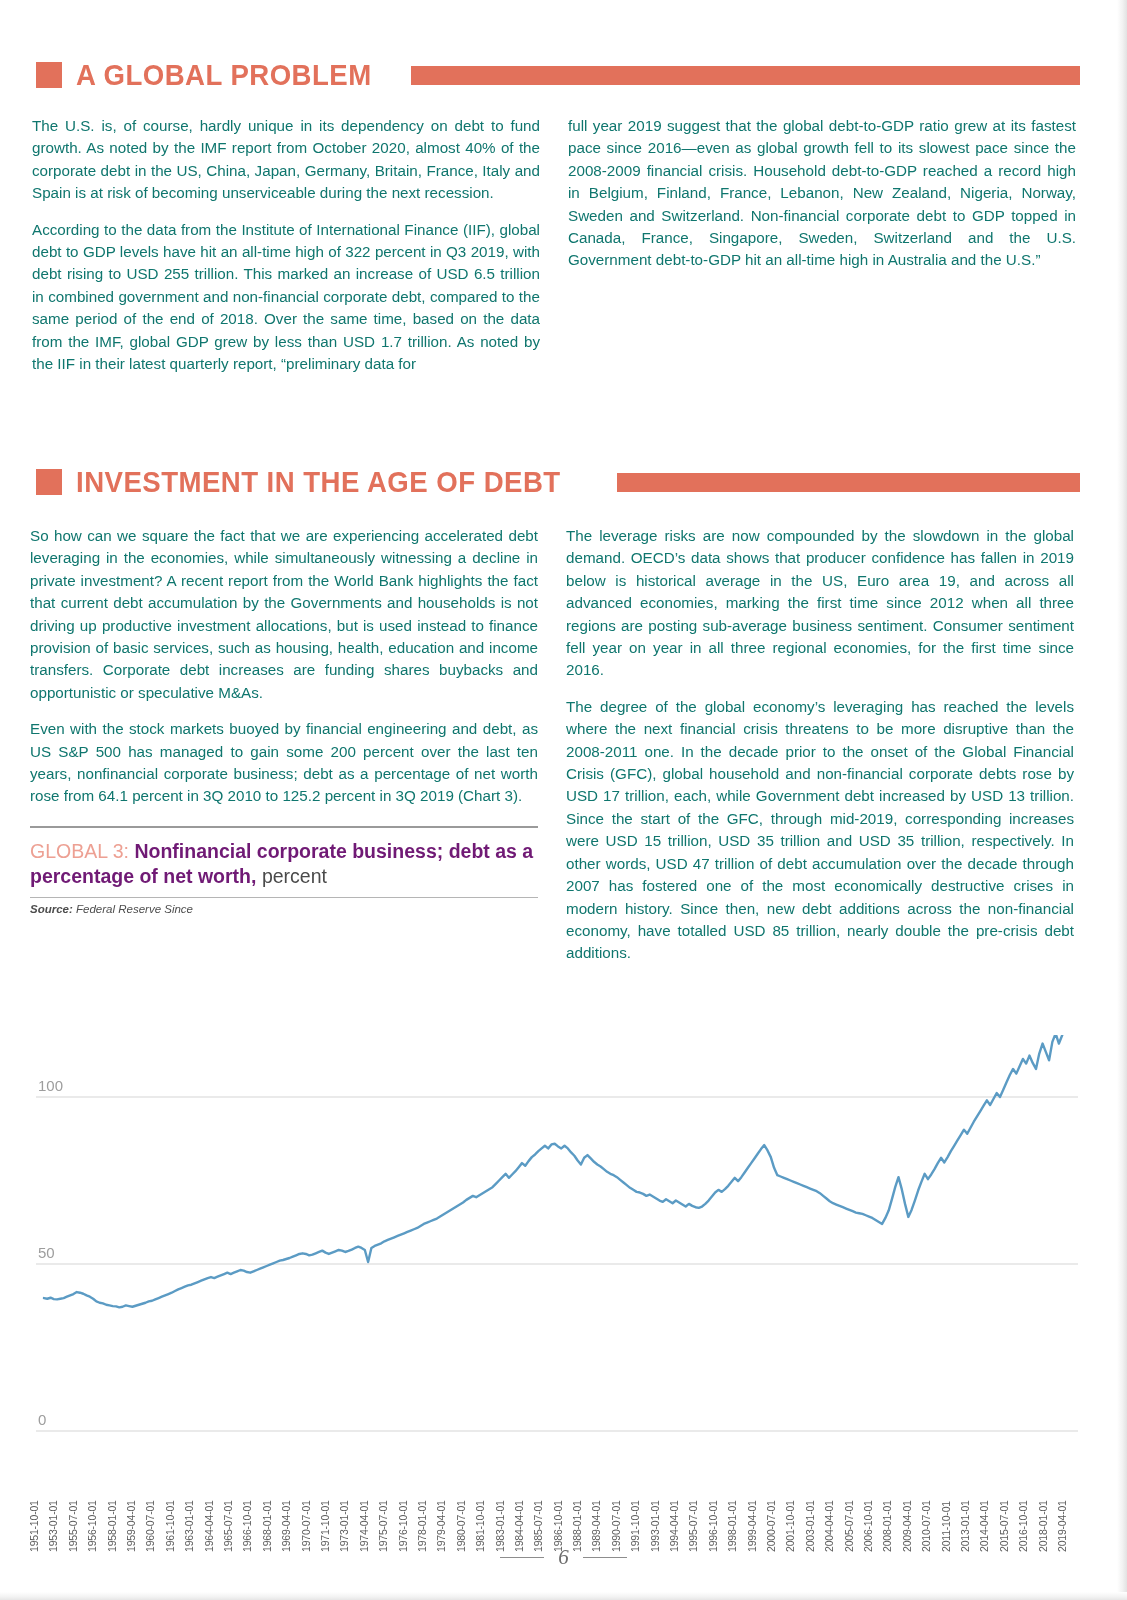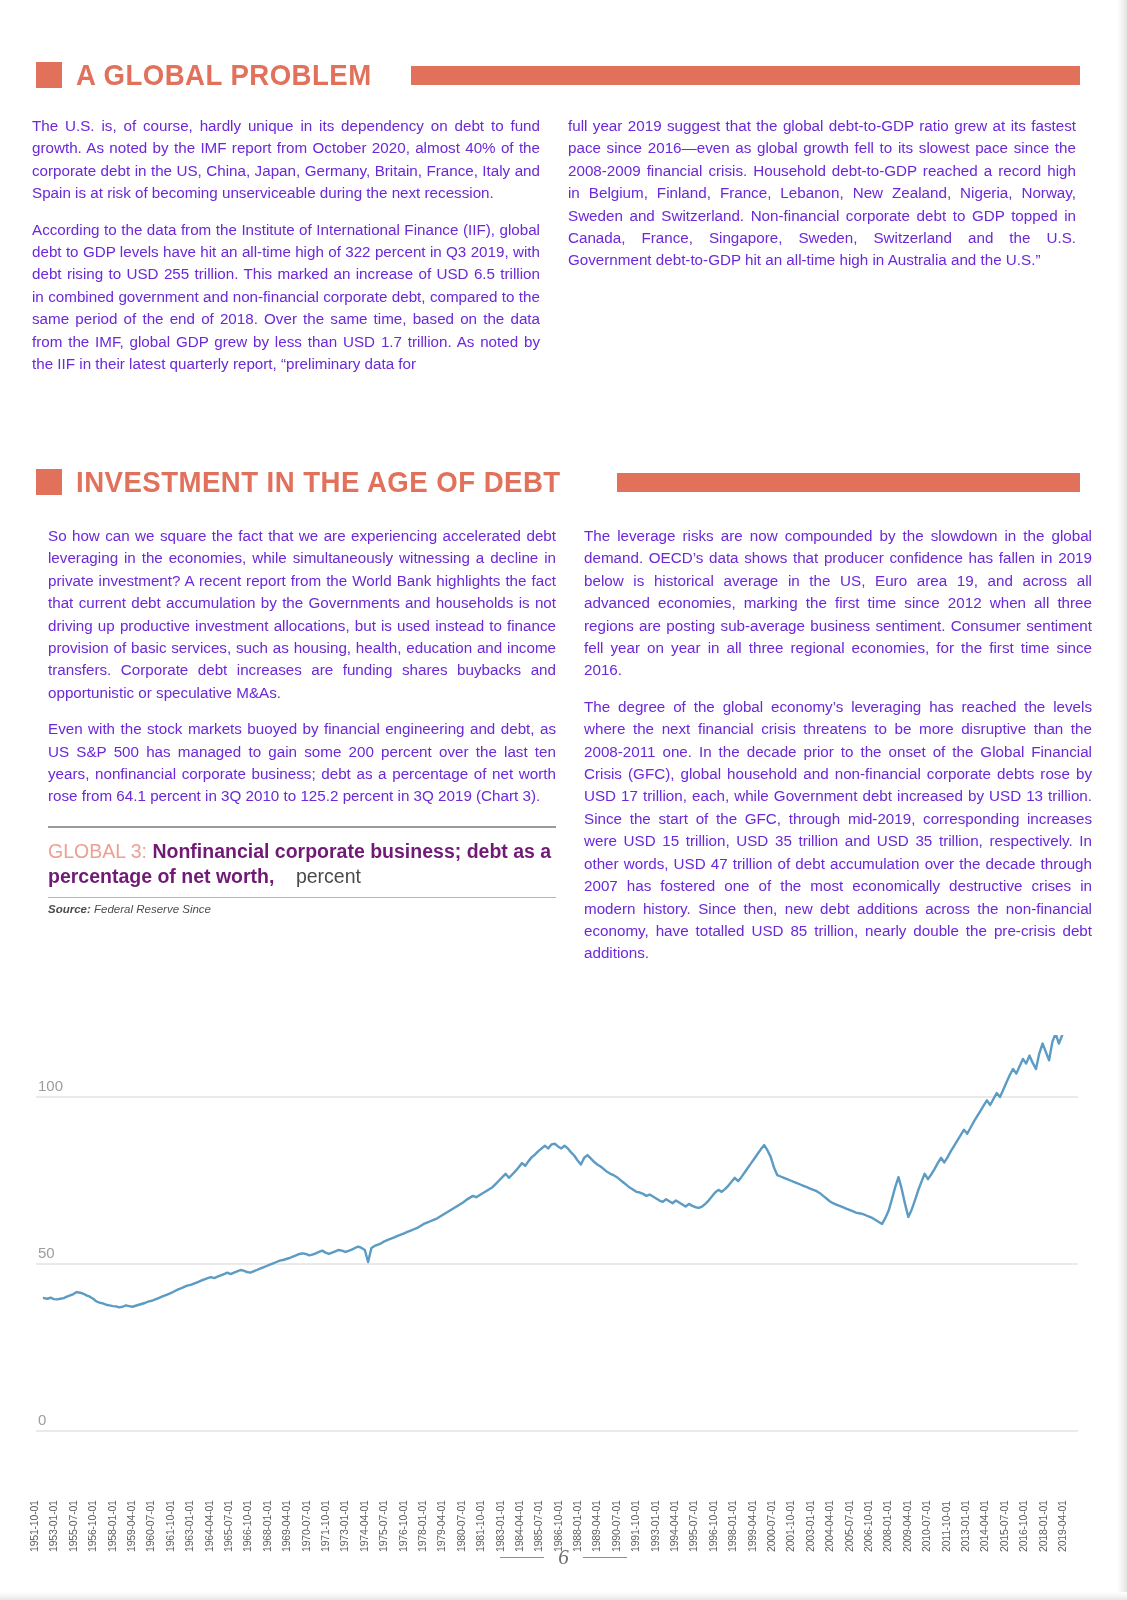--- a/index.html
+++ b/index.html
@@ -64,21 +64,21 @@
   .cols {
     display: flex;
     gap: 28px;
   }
   .col { width: 508px; }
   p.body {
     margin: 0 0 14px 0;
     font-size: 15.2px;
     line-height: 22.4px;
     text-align: justify;
-    color: #6d28d9;
+    color: #0f766e;
     hyphens: none;
   }
   p.body:last-child { margin-bottom: 0; }
 
   
   .chart-block { }
   .chart-rule {
     height: 2px;
     background: #9a9a9a;
     width: 100%;
@@ -96,21 +96,20 @@
   }
   .chart-caption .ctitle {
     color: #701a75;
     font-weight: bold;
     font-family: "Liberation Sans Narrow", "Liberation Sans", sans-serif;
   }
   .chart-caption .cunit {
     color: #4a4a4a;
     font-weight: normal;
     font-family: "Liberation Sans Narrow", "Liberation Sans", sans-serif;
-    margin-left: 16px;
   }
   .chart-source {
     font-size: 11.5px;
     padding: 5px 0 0 0;
     color: #4d4d4d;
     font-style: italic;
   }
   .chart-source b { }
 
   
@@ -190,21 +189,21 @@
   </div>
 
   <div style="position:absolute; left:36px; top:465px; width:1044px;">
     <div class="section-head">
       <span class="head-marker"></span>
       <span class="head-title">INVESTMENT IN THE AGE OF DEBT</span>
       <span class="head-rule"></span>
     </div>
   </div>
 
-  <div class="cols" style="position:absolute; left:48px; top:525px; width:1044px;">
+  <div class="cols" style="position:absolute; left:30px; top:525px; width:1044px;">
     <div class="col">
       <p class="body">So how can we square the fact that we are experiencing accelerated debt leveraging in the economies, while simultaneously witnessing a decline in private investment? A recent report from the World Bank highlights the fact that current debt accumulation by the Governments and households is not driving up productive investment allocations, but is used instead to finance provision of basic services, such as housing, health, education and income transfers. Corporate debt increases are funding shares buybacks and opportunistic or speculative M&amp;As.</p>
       <p class="body">Even with the stock markets buoyed by financial engineering and debt, as US S&amp;P 500 has managed to gain some 200 percent over the last ten years, nonfinancial corporate business; debt as a percentage of net worth rose from 64.1 percent in 3Q 2010 to 125.2 percent in 3Q 2019 (Chart 3).</p>
 
       <div class="chart-block" style="margin-top:18px;">
         <div class="chart-rule"></div>
         <div class="chart-caption">
           <span class="cnum">GLOBAL 3:</span>
           <span class="ctitle">Nonfinancial corporate business; debt as a percentage of net worth,</span>
           <span class="cunit">percent</span>

